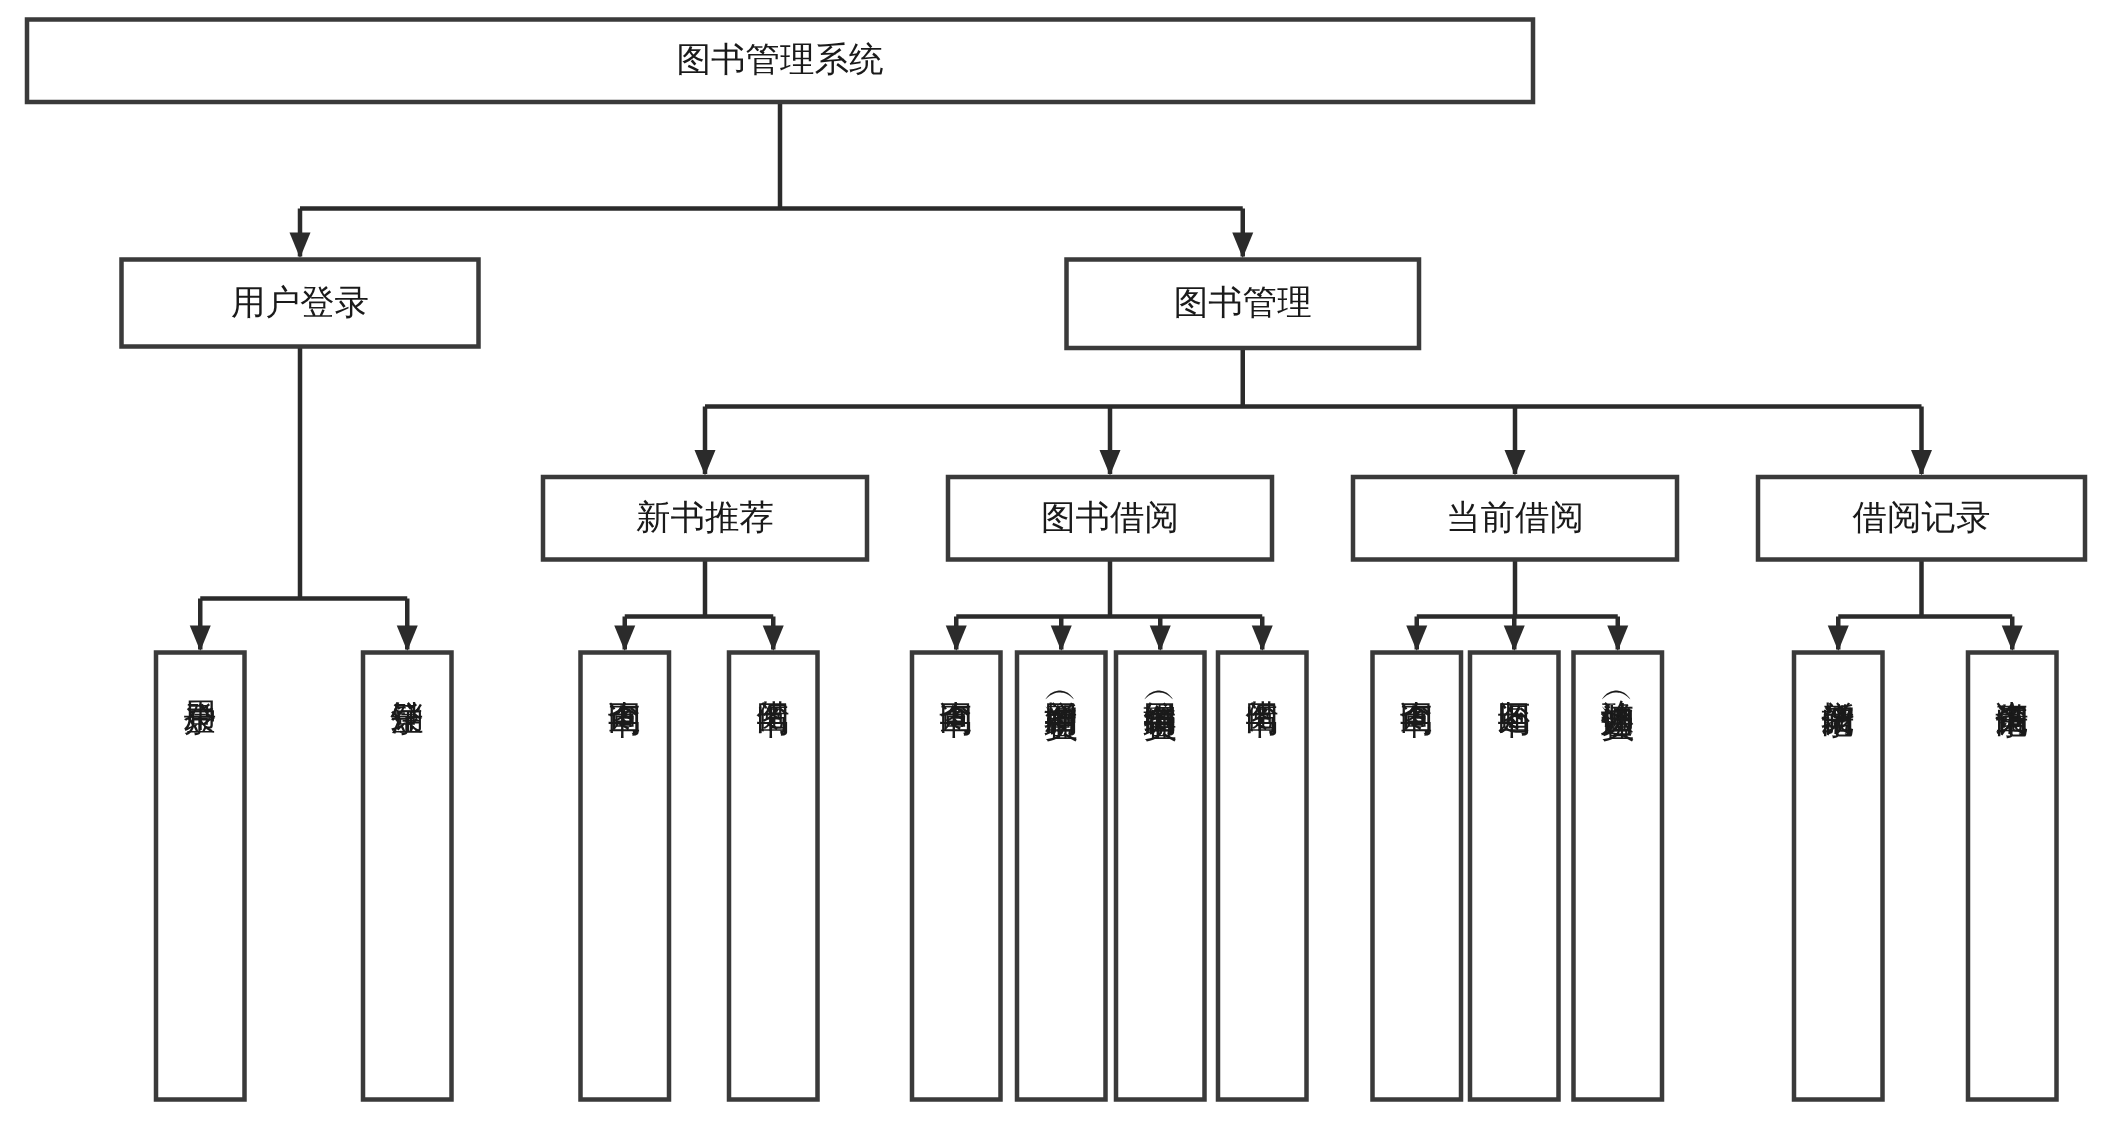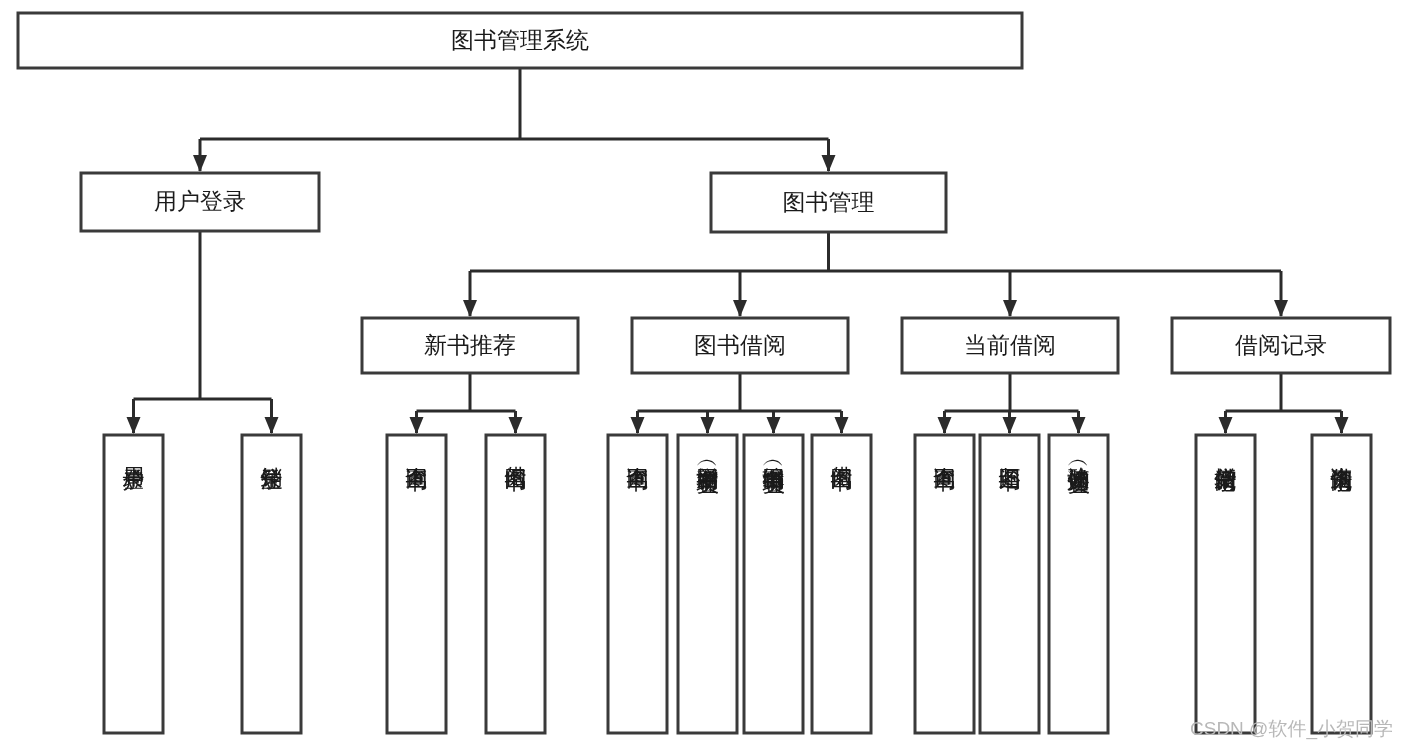--- a/index.html
+++ b/index.html
@@ -183,15 +183,14 @@
       <div class="leaf-label" style="left: 678px; top: 449px; width: 59px; height: 274px; display: flex; align-items: center; justify-content: flex-start;">新增图书（管理员）</div>
       <div class="leaf-label" style="left: 744px; top: 449px; width: 59px; height: 274px; display: flex; align-items: center; justify-content: flex-start;">编辑图书（管理员）</div>
       <div class="leaf-label" style="left: 812px; top: 449px; width: 59px; height: 274px; display: flex; align-items: center; justify-content: flex-start;">借阅图书</div>
       <div class="leaf-label" style="left: 915px; top: 449px; width: 59px; height: 274px; display: flex; align-items: center; justify-content: flex-start;">查询图书</div>
       <div class="leaf-label" style="left: 980px; top: 449px; width: 59px; height: 274px; display: flex; align-items: center; justify-content: flex-start;">归还图书</div>
       <div class="leaf-label" style="left: 1049px; top: 449px; width: 59px; height: 274px; display: flex; align-items: center; justify-content: flex-start;">确认归还（管理员）</div>
       <div class="leaf-label" style="left: 1196px; top: 449px; width: 59px; height: 274px; display: flex; align-items: center; justify-content: flex-start;">新增借阅记录</div>
       <div class="leaf-label" style="left: 1312px; top: 449px; width: 59px; height: 274px; display: flex; align-items: center; justify-content: flex-start;">查询借阅记录</div>
     </div>
 
-  <div class="watermark" style="left: 1190px; top: 716px;">CSDN @软件_小贺同学</div>
 
 </div>
 
 </body></html>

